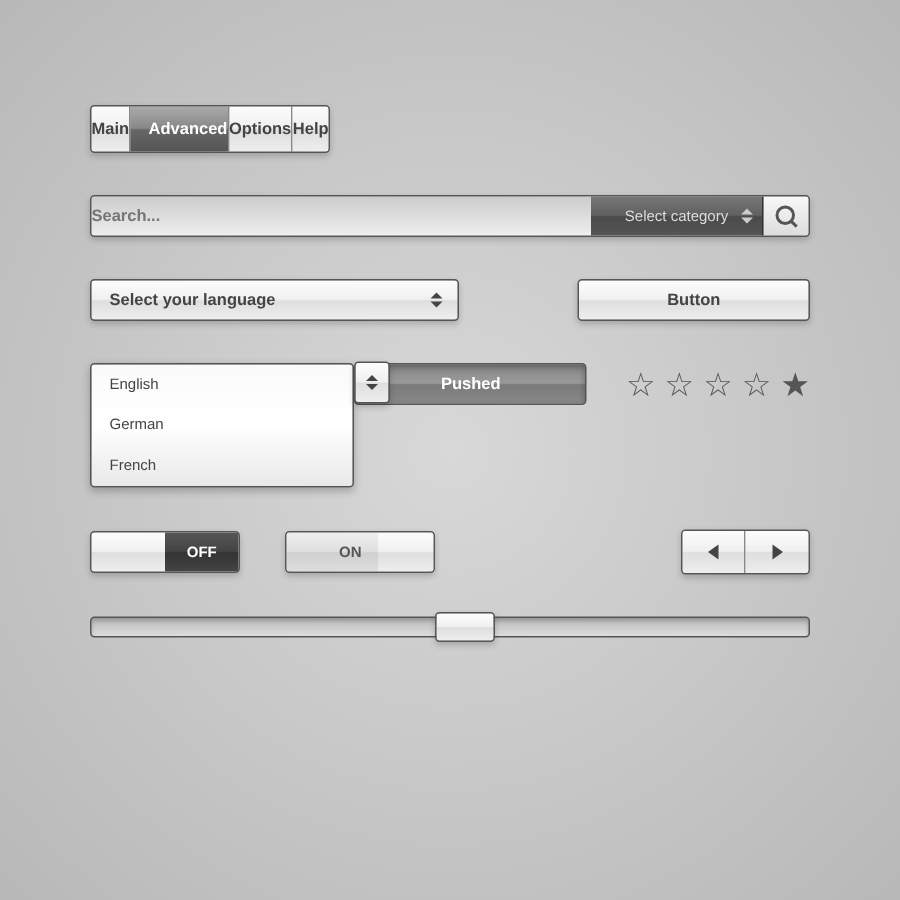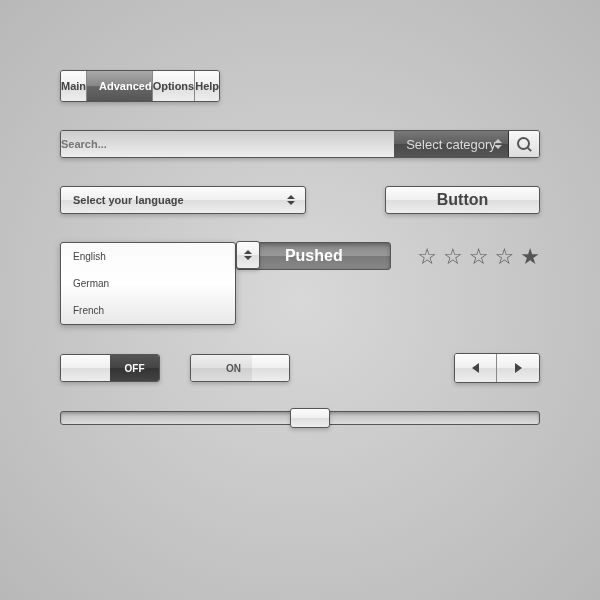--- a/index.html
+++ b/index.html
@@ -15,21 +15,21 @@
 .tabs { display: flex; border: 1px solid #555; border-radius: 3px; overflow: hidden; box-shadow: 0 2px 4px rgba(0,0,0,0.2); }
 .tab { flex: 1; height: 30px; display: flex; align-items: center; justify-content: center;
   background: linear-gradient(to bottom, #fcfcfc 0%, #f0f0f0 48%, #dedede 52%, #eeeeee 100%);
   border-right: 1px solid #888; font-size: 11px; font-weight: bold; color: #444; cursor: pointer; }
 .tab:last-child { border-right: none; }
 .tab.active { background: linear-gradient(to bottom, #aaa 0%, #888 48%, #666 52%, #555 100%); color: #fff; padding-left: 12px; }
 
 
 .search-row { display: flex; border: 1px solid #555; border-radius: 3px; overflow: hidden; height: 28px; box-shadow: 0 2px 4px rgba(0,0,0,0.2); }
 .search-input { flex: 1; background: linear-gradient(to bottom, #ccc 0%, #eee 100%); border: none; padding: 0 0; font-size: 11px; font-weight: bold; color: #555; outline: none; }
-.search-cat { width: 115px; background: linear-gradient(to bottom, #777 0%, #606060 48%, #4a4a4a 52%, #555 100%); color: #ddd; font-size: 13px; display: flex; align-items: center; justify-content: center; border-right: 1px solid #333; position: relative; }
+.search-cat { width: 115px; background: linear-gradient(to bottom, #777 0%, #606060 48%, #4a4a4a 52%, #555 100%); color: #ddd; font-size: 10px; display: flex; align-items: center; justify-content: center; border-right: 1px solid #333; position: relative; }
 .spinner { position: absolute; right: 6px; display: flex; flex-direction: column; gap: 2px; }
 .spinner-arrow { width: 0; height: 0; border-left: 4px solid transparent; border-right: 4px solid transparent; }
 .spinner-arrow.up { border-bottom: 4px solid #ccc; }
 .spinner-arrow.down { border-top: 4px solid #ccc; }
 .search-btn { width: 30px; background: linear-gradient(to bottom, #f8f8f8 0%, #ddd 100%); display: flex; align-items: center; justify-content: center; }
 .mag { width: 14px; height: 14px; position: relative; }
 .mag::before { content: ''; position: absolute; width: 9px; height: 9px; border: 2px solid #555; border-radius: 50%; top: 0; left: 0; }
 .mag::after { content: ''; position: absolute; width: 2px; height: 6px; background: #555; transform: rotate(-45deg); bottom: -1px; right: 1px; }
 
 
@@ -37,21 +37,21 @@
 .dropdown { width: 246px; height: 28px; border: 1px solid #555; border-radius: 3px;
   background: linear-gradient(to bottom, #fcfcfc 0%, #f0f0f0 48%, #dedede 52%, #eeeeee 100%);
   display: flex; align-items: center; padding: 0 12px; font-size: 11px; font-weight: bold; color: #444; position: relative; box-shadow: 0 2px 4px rgba(0,0,0,0.2); cursor: pointer; }
 .dropdown .spinner { right: 10px; }
 .dropdown .spinner-arrow.up { border-bottom-color: #444; }
 .dropdown .spinner-arrow.down { border-top-color: #444; }
 
 
 .btn { width: 155px; height: 28px; border: 1px solid #555; border-radius: 3px;
   background: linear-gradient(to bottom, #fcfcfc 0%, #f0f0f0 48%, #dedede 52%, #eeeeee 100%);
-  display: flex; align-items: center; justify-content: center; font-size: 16px; font-weight: bold; color: #444; box-shadow: 0 2px 4px rgba(0,0,0,0.2); cursor: pointer; }
+  display: flex; align-items: center; justify-content: center; font-size: 11px; font-weight: bold; color: #444; box-shadow: 0 2px 4px rgba(0,0,0,0.2); cursor: pointer; }
 .btn.pushed { background: linear-gradient(to bottom, #888 0%, #999 48%, #7a7a7a 52%, #888 100%); color: #fff; box-shadow: inset 0 2px 4px rgba(0,0,0,0.3); }
 
 
 .listbox-wrap { position: relative; width: 190px; }
 .listbox { border: 1px solid #555; border-radius: 3px; background: linear-gradient(to bottom, #fafafa 0%, #fff 50%, #e8e8e8 100%); box-shadow: 0 2px 6px rgba(0,0,0,0.25); overflow: hidden; }
 .list-item { padding: 8px 12px; font-size: 10px; color: #444; cursor: pointer; }
 .listbox-handle { position: absolute; top: -1px; right: -24px; width: 24px; height: 28px; border: 1px solid #555; border-radius: 3px;
   background: linear-gradient(to bottom, #fcfcfc 0%, #f0f0f0 48%, #dedede 52%, #eeeeee 100%); display: flex; flex-direction: column; align-items: center; justify-content: center; gap: 2px; box-shadow: 0 2px 4px rgba(0,0,0,0.2); }
 .listbox-handle .spinner-arrow.up { border-bottom-color: #444; }
 .listbox-handle .spinner-arrow.down { border-top-color: #444; }

